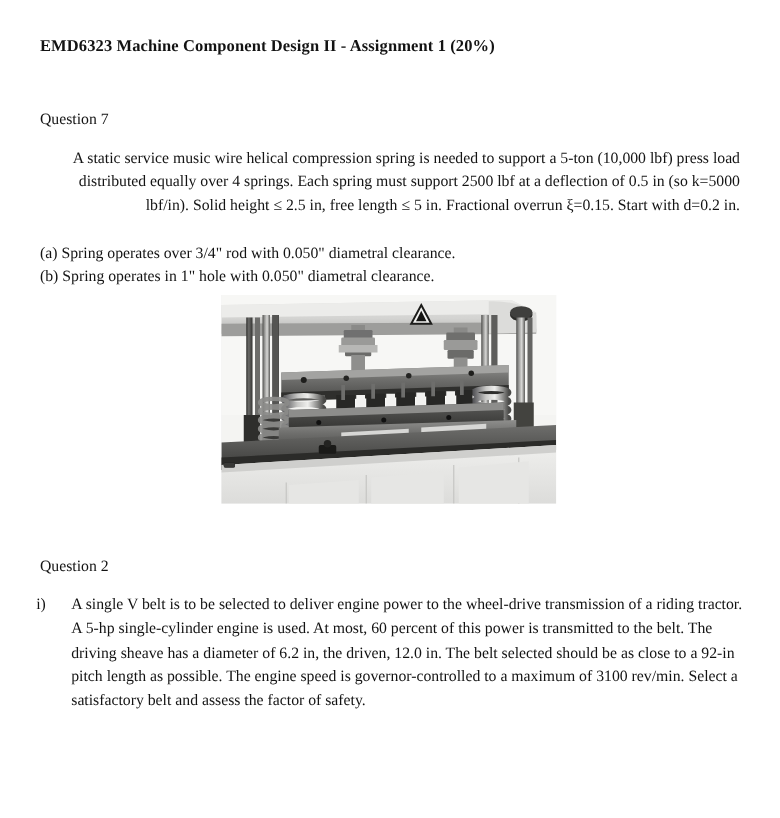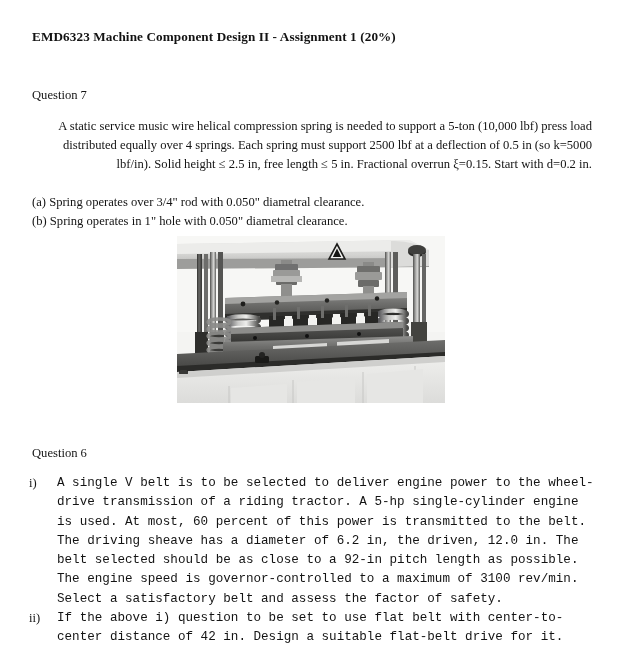--- a/index.html
+++ b/index.html
@@ -75,21 +75,20 @@
     display: flex;
     align-items: flex-start;
   }
   .qlist .marker {
     flex: 0 0 28px;
     text-align: left;
     padding-left: 1px;
   }
   .qlist .li-body {
     flex: 1 1 auto;
-    font-family: Liberation Mono, monospace;
   }
 
   
   .photo-wrap {
     position: absolute;
     left: 177px;
     top: 236px;
     width: 268px;
     height: 167px;
     overflow: hidden;
@@ -311,29 +310,25 @@
           <path d="M190 138 L246 133 L246 167 L190 167 Z"></path>
           <path d="M54 152 L110 148 L110 167 L54 167 Z"></path>
         </g>
 
         <rect x="2" y="134" width="9" height="4" rx="1.5" fill="#38383 6"></rect>
         <rect x="2" y="134" width="9" height="4" rx="1.5" fill="#383836"></rect>
       </g>
     </svg>
   </div>
 
-  <div class="qlabel" style="top:446px;">Question 6</div>
+  <div class="qlabel" style="top:446px;">Question 2</div>
 
   <div class="qlist" style="top:474px;">
 
     <div class="li">
       <span class="marker">i)</span>
       <span class="li-body">A single V belt is to be selected to deliver engine power to the wheel-drive transmission of a riding tractor. A 5-hp single-cylinder engine is used. At most, 60 percent of this power is transmitted to the belt. The driving sheave has a diameter of 6.2 in, the driven, 12.0 in. The belt selected should be as close to a 92-in pitch length as possible. The engine speed is governor-controlled to a maximum of 3100 rev/min. Select a satisfactory belt and assess the factor of safety.</span>
     </div>
 
-    <div class="li">
-      <span class="marker">ii)</span>
-      <span class="li-body">If the above i) question to be set to use flat belt with center-to-center distance of 42 in. Design a suitable flat-belt drive for it.</span>
-    </div>
 
   </div>
 
 </div>
 
 </body></html>

